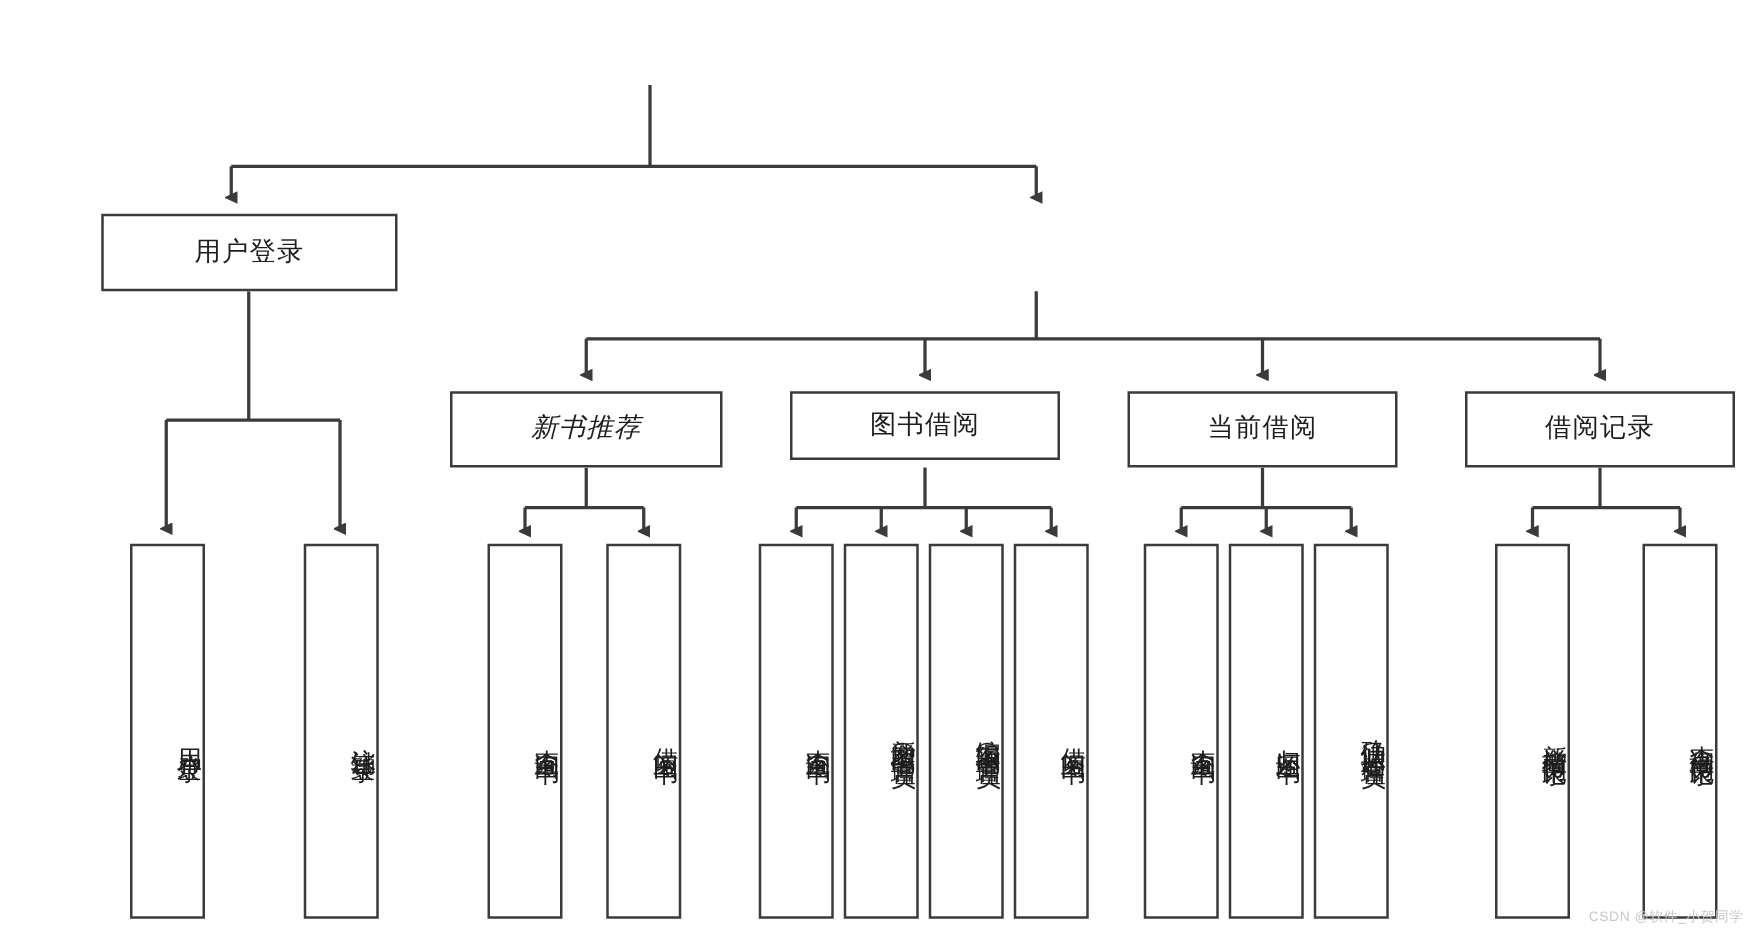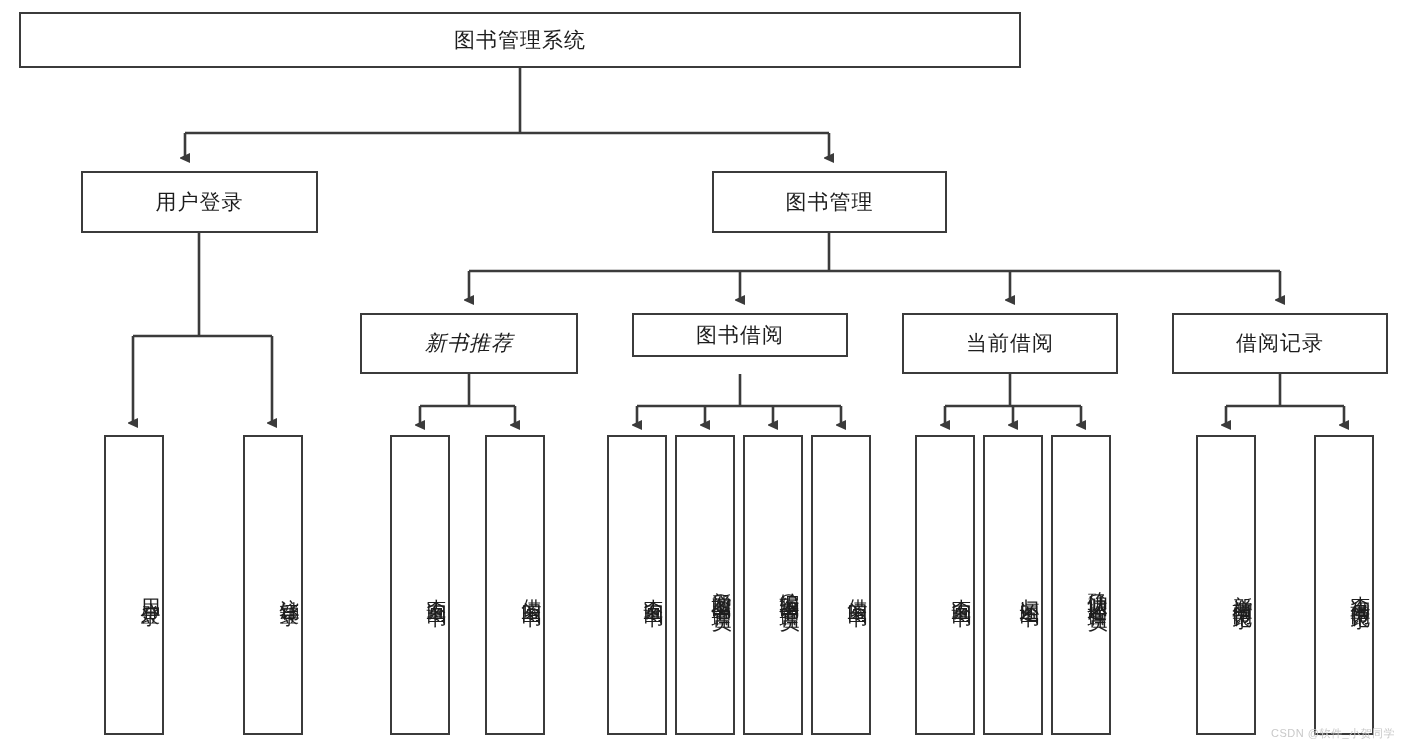--- a/index.html
+++ b/index.html
@@ -113,35 +113,29 @@
       <path d="M1013,406 L1013,425" marker-end="url(#arrow)"></path>
       <path d="M1081,406 L1081,425" marker-end="url(#arrow)"></path>
 
       <path d="M1280,374 L1280,406"></path>
       <path d="M1226,406 L1344,406"></path>
       <path d="M1226,406 L1226,425" marker-end="url(#arrow)"></path>
       <path d="M1344,406 L1344,425" marker-end="url(#arrow)"></path>
     </g>
   </svg>
 
-  <div class="node node-h node-root" style="left:19px;top:12px;width:1002px;height:56px;">
-    <span>图书管理系统</span>
-  </div>
 
   <div class="node node-h" style="left:81px;top:171px;width:237px;height:62px;">
     <span>用户登录</span>
-  </div>
-  <div class="node node-h" style="left:712px;top:171px;width:235px;height:62px;">
-    <span>图书管理</span>
   </div>
 
   <div class="node node-h" style="left:360px;top:313px;width:218px;height:61px;font-style:italic;">
     <span>新书推荐</span>
   </div>
-  <div class="node node-h" style="left:632px;top:313px;width:216px;height:44px;">
+  <div class="node node-h" style="left:632px;top:313px;width:216px;height:55px;">
     <span>图书借阅</span>
   </div>
   <div class="node node-h" style="left:902px;top:313px;width:216px;height:61px;">
     <span>当前借阅</span>
   </div>
   <div class="node node-h" style="left:1172px;top:313px;width:216px;height:61px;">
     <span>借阅记录</span>
   </div>
 
   <div class="node node-v" style="left:104px;top:435px;width:60px;height:300px;">

